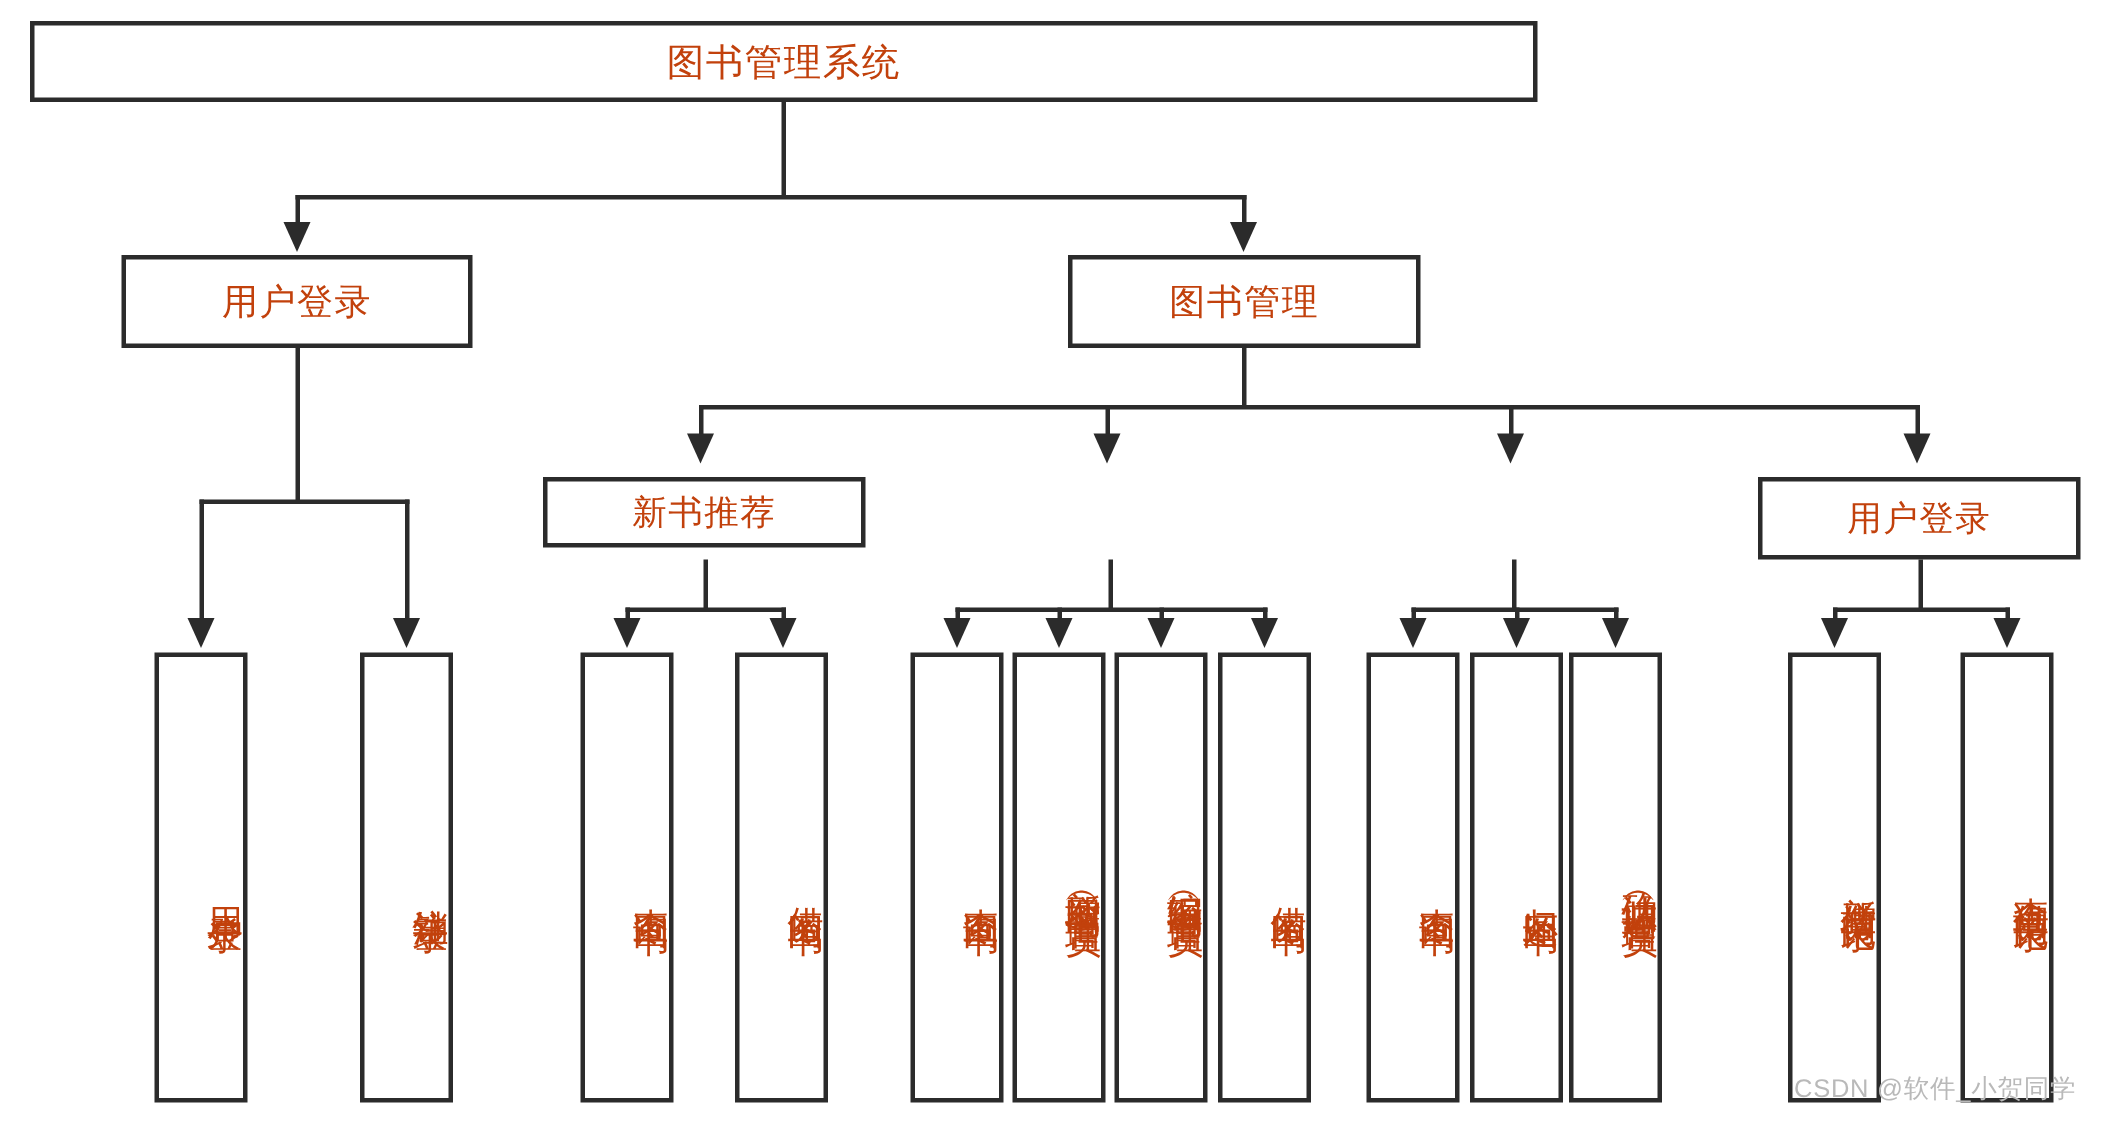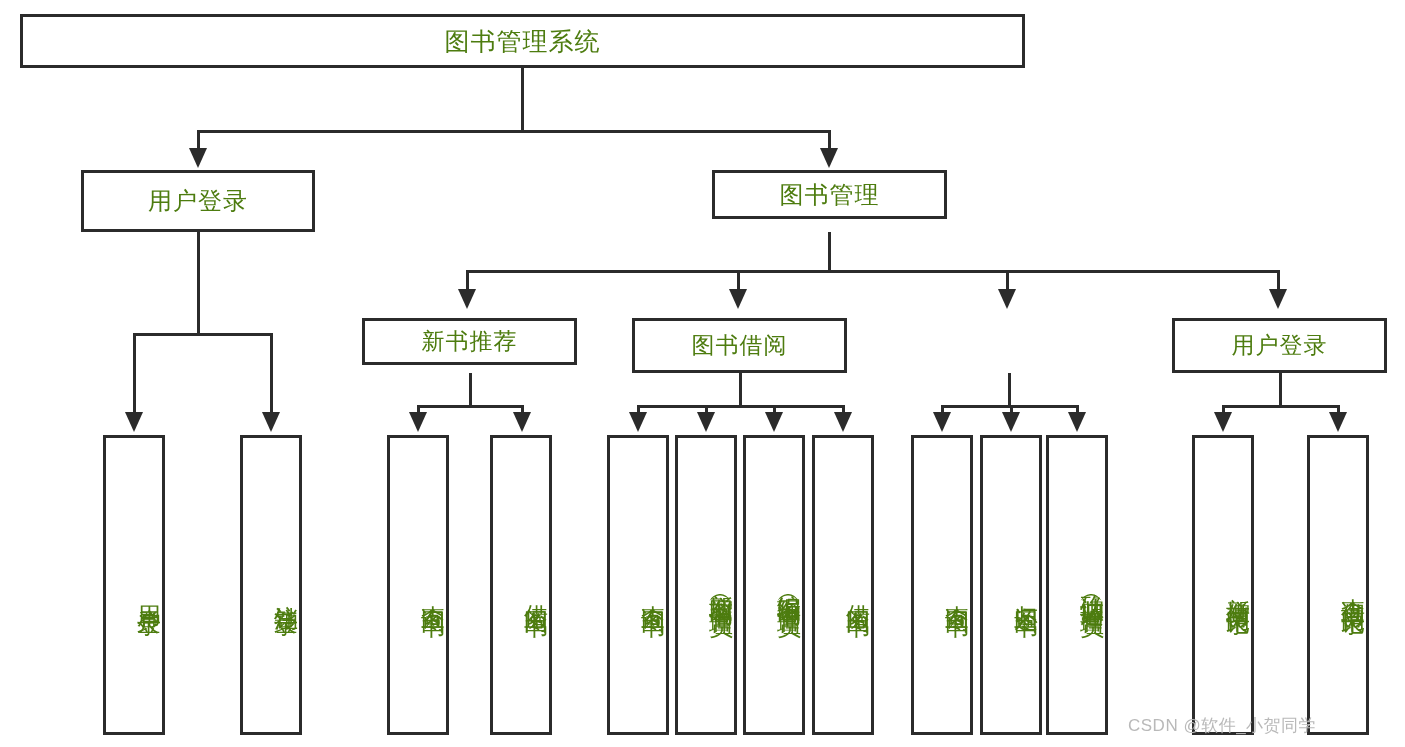--- a/index.html
+++ b/index.html
@@ -20,21 +20,21 @@
   }
   
   .node {
     position: absolute;
     box-sizing: border-box;
     border: 3px solid #2b2b2b;
     background: #ffffff;
     display: flex;
     align-items: center;
     justify-content: center;
-    color: #4d7c0f;
+    color: #c2410c;
     letter-spacing: 1px;
   }
   .node.root {
     font-size: 25px;
   }
   .node.lvl2 {
     font-size: 24px;
   }
   .node.lvl3 {
     font-size: 23px;
@@ -94,21 +94,21 @@
   <div class="ln v" style="left:197px; top:130px; height:22px;"></div>
   <div class="arrow" style="left:189px; top:148px;"></div>
 
   <div class="ln v" style="left:828px; top:130px; height:22px;"></div>
   <div class="arrow" style="left:820px; top:148px;"></div>
 
   <div class="node lvl2" style="left:81px; top:170px; width:234px; height:62px;">
     <span>用户登录</span>
   </div>
 
-  <div class="node lvl2" style="left:712px; top:170px; width:235px; height:49px;">
+  <div class="node lvl2" style="left:712px; top:170px; width:235px; height:62px;">
     <span>图书管理</span>
   </div>
 
   <div class="ln v" style="left:197px; top:232px; height:103px;"></div>
   <div class="ln h" style="left:133px; top:333px; width:140px;"></div>
   <div class="ln v" style="left:133px; top:333px; height:82px;"></div>
   <div class="arrow" style="left:125px; top:412px;"></div>
   <div class="ln v" style="left:270px; top:333px; height:82px;"></div>
   <div class="arrow" style="left:262px; top:412px;"></div>
 
@@ -122,23 +122,20 @@
   <div class="arrow" style="left:729px; top:289px;"></div>
 
   <div class="ln v" style="left:1006px; top:270px; height:22px;"></div>
   <div class="arrow" style="left:998px; top:289px;"></div>
 
   <div class="ln v" style="left:1277px; top:270px; height:22px;"></div>
   <div class="arrow" style="left:1269px; top:289px;"></div>
 
   <div class="node lvl3" style="left:362px; top:318px; width:215px; height:47px;">
     <span>新书推荐</span>
-  </div>
-  <div class="node lvl3" style="left:632px; top:318px; width:215px; height:55px;">
-    <span>图书借阅</span>
   </div>
   <div class="node lvl3" style="left:1172px; top:318px; width:215px; height:55px;">
     <span>用户登录</span>
   </div>
 
   <div class="ln v" style="left:469px; top:373px; height:35px;"></div>
   <div class="ln h" style="left:417px; top:405px; width:107px;"></div>
   <div class="ln v" style="left:417px; top:405px; height:12px;"></div>
   <div class="arrow" style="left:409px; top:412px;"></div>
   <div class="ln v" style="left:521px; top:405px; height:12px;"></div>
@@ -208,15 +205,15 @@
     <span>确认归还（管理员）</span>
   </div>
 
   <div class="node leaf tall" style="left:1192px; top:435px; width:62px; height:300px;">
     <span>新增借阅记录</span>
   </div>
   <div class="node leaf tall" style="left:1307px; top:435px; width:62px; height:300px;">
     <span>查询借阅记录</span>
   </div>
 
-  <div id="watermark" style="left:1128px; top:714px;">CSDN @软件_小贺同学</div>
+  <div id="watermark" style="left:1196px; top:714px;">CSDN @软件_小贺同学</div>
 
 </div>
 
 </body></html>

